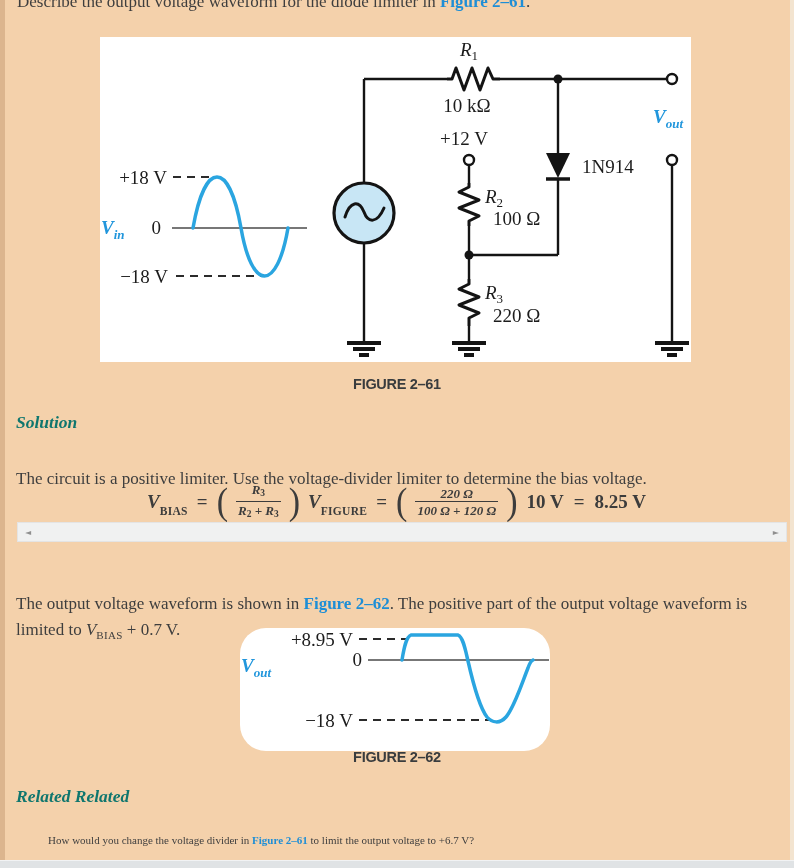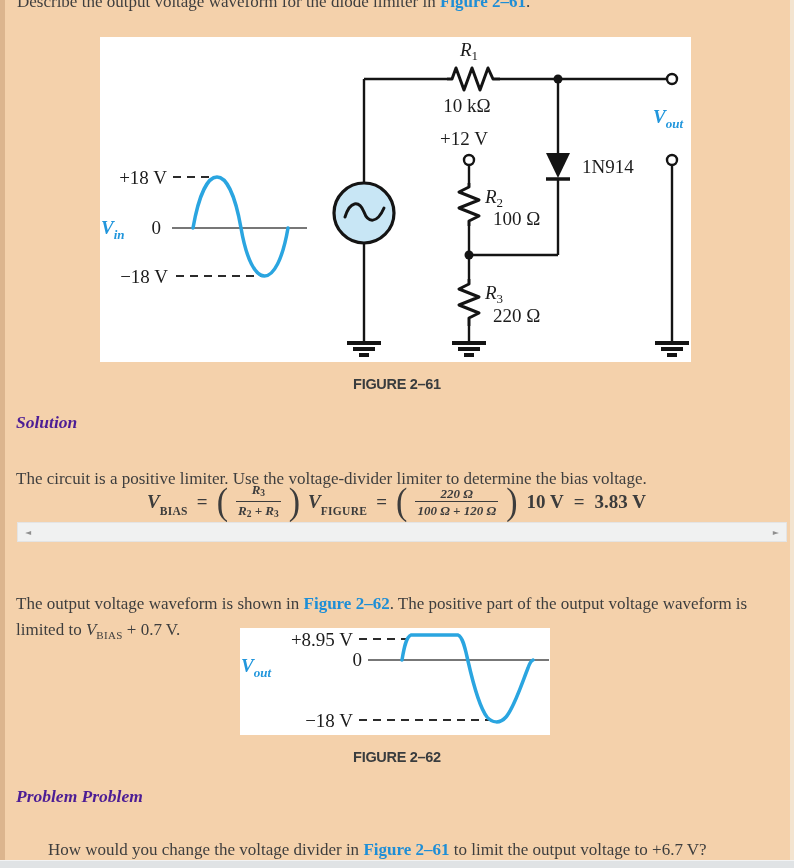--- a/index.html
+++ b/index.html
@@ -9,41 +9,41 @@
   }
   .edge-left{position:absolute;left:0;top:0;width:5px;height:860px;background:#dcb58e;}
   .edge-right{position:absolute;right:0;top:0;width:4px;height:860px;background:#f3e4d0;}
   .bottom-strip{position:absolute;left:0;top:860px;width:794px;height:8px;background:#e0e3e5;border-top:1px solid #f2f3f4;}
 
   .intro{position:absolute;left:17px;top:-8px;width:760px;font-size:17px;line-height:20px;}
   .link{color:#1e8ed6;font-weight:700;text-decoration:none;cursor:pointer;}
 
   .figbox{position:absolute;background:#ffffff;}
   .fig61{left:100px;top:37px;width:591px;height:325px;}
-  .fig62{left:240px;top:628px;width:310px;height:107px;}
+  .fig62{left:240px;top:628px;width:310px;height:123px;border-radius:26px;}
 
   .caption{
     position:absolute;left:0;width:794px;text-align:center;
     font-family:"Liberation Sans",sans-serif;font-weight:700;font-size:14.5px;
     letter-spacing:-0.3px;color:#393c3e;
   }
   .cap61{top:376px;}
   .cap62{top:749px;}
 
   .subhead{
     position:absolute;left:16px;font-size:17.5px;font-style:italic;font-weight:700;
-    color:#4c1d95;
+    color:#0f766e;
   }
   .sol{top:412px;}
   .rel{top:786px;}
 
   .para{position:absolute;left:16px;width:760px;font-size:17px;line-height:26px;}
   .p1{top:449px;}
   .p2{top:553px;margin-top:38px;}
-  .question{position:absolute;left:48px;top:823px;width:730px;font-size:17px;}
+  .question{position:absolute;left:48px;top:823px;width:730px;font-size:11px;}
 
   sub.bias{font-size:11px;font-style:normal;letter-spacing:0.3px;}
   .mvar{font-style:italic;}
 
   
   .formula{
     position:absolute;left:0;top:481px;width:794px;height:42px;
     display:flex;align-items:center;justify-content:center;gap:8px;
     font-size:19px;font-style:italic;font-weight:600;color:#3c3c3c;
   }
@@ -176,21 +176,21 @@
       </span>
     <span class="eq">=</span>
     <span class="paren">(</span>
     <span class="frac">
       <span class="num">220 Ω</span>
       <span class="den">100 Ω + 120 Ω</span>
     </span>
     <span class="paren">)</span>
     <span class="eq">10 V</span>
     <span class="eq">=</span>
-    <span class="eq">3.83 V</span>
+    <span class="eq">8.25 V</span>
   </div>
 
   <div class="hscroll">
     <span class="scroll-arrow">◄</span>
     <span class="scroll-arrow">►</span>
   </div>
 
   <p class="para p2">
     <span>The output voltage waveform is shown in </span><a class="link">Figure 2–62</a><span>. The positive part of the output voltage waveform is limited to </span><span class="mvar">V</span><sub class="bias">BIAS</sub><span> + 0.7 V.</span>
   </p>
@@ -202,17 +202,17 @@
       <line x1="119" y1="92" x2="252" y2="92" stroke="#2b2b2b" stroke-width="2" stroke-dasharray="8,6"></line>
       <path d="M162,32 C164,20 166,9 171,7 L218,7 C223,9 225,20 228,33 C233,55 240,80 247,89 C252,95 260,96 266,89 C274,80 282,55 288,40 C290,34 291,33 293,32" fill="none" stroke="#2aa5e0" stroke-width="3.5" stroke-linecap="round"></path>
       <text class="clabel" x="113" y="18" text-anchor="end">+8.95 V</text>
       <text class="clabel" x="122" y="38" text-anchor="end">0</text>
       <text class="clabel" x="113" y="99" text-anchor="end">−18 V</text>
       <text x="1" y="44"><tspan class="bluevar">V</tspan><tspan class="bluesub" dy="5">out</tspan></text>
     </svg>
   </div>
   <div class="caption cap62">FIGURE 2–62</div>
 
-  <div class="subhead rel">Problem Problem</div>
+  <div class="subhead rel">Related Related</div>
   <p class="question">
     <span>How would you change the voltage divider in </span><a class="link">Figure 2–61</a><span> to limit the output voltage to +6.7 V?</span>
   </p>
 </div>
 
 </body></html>

